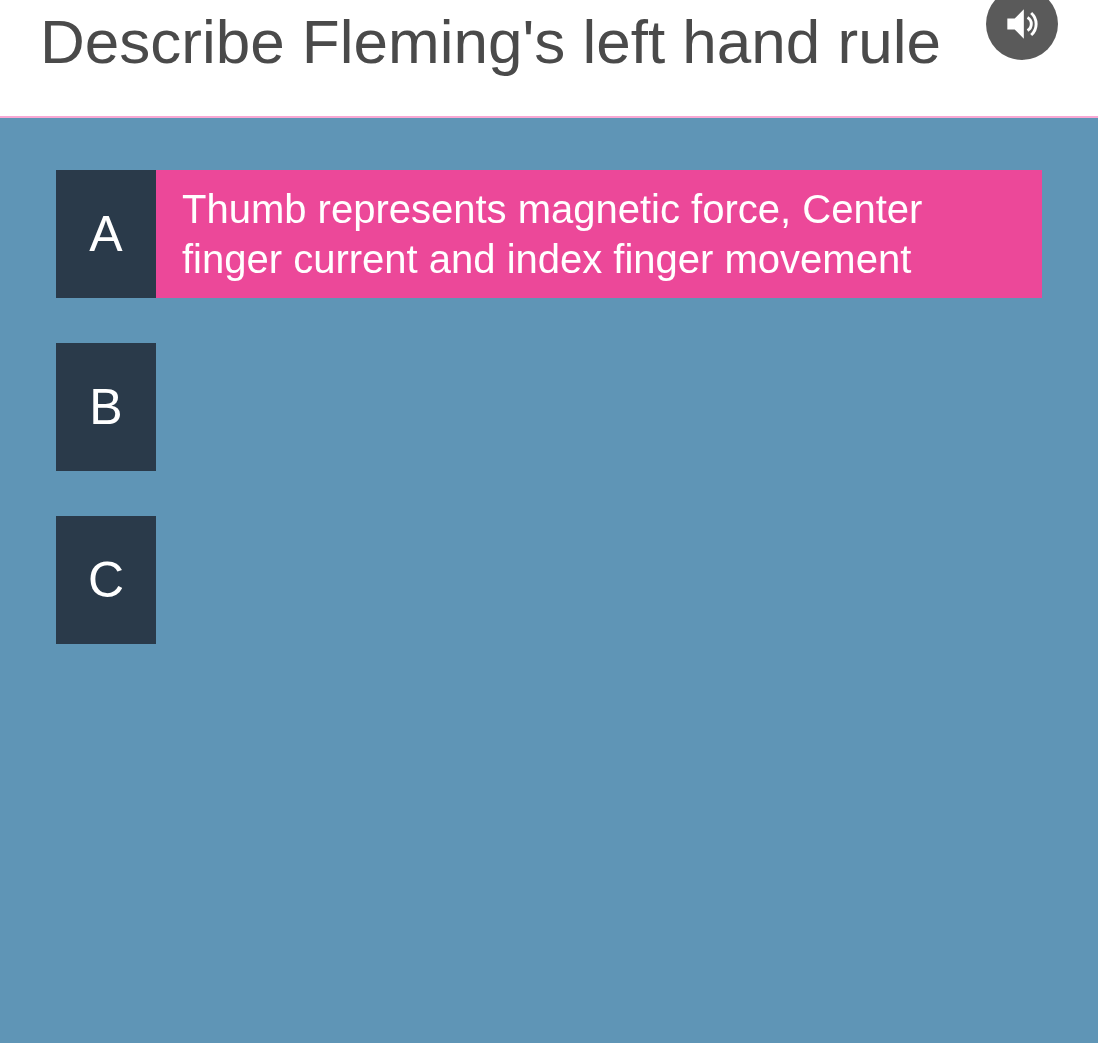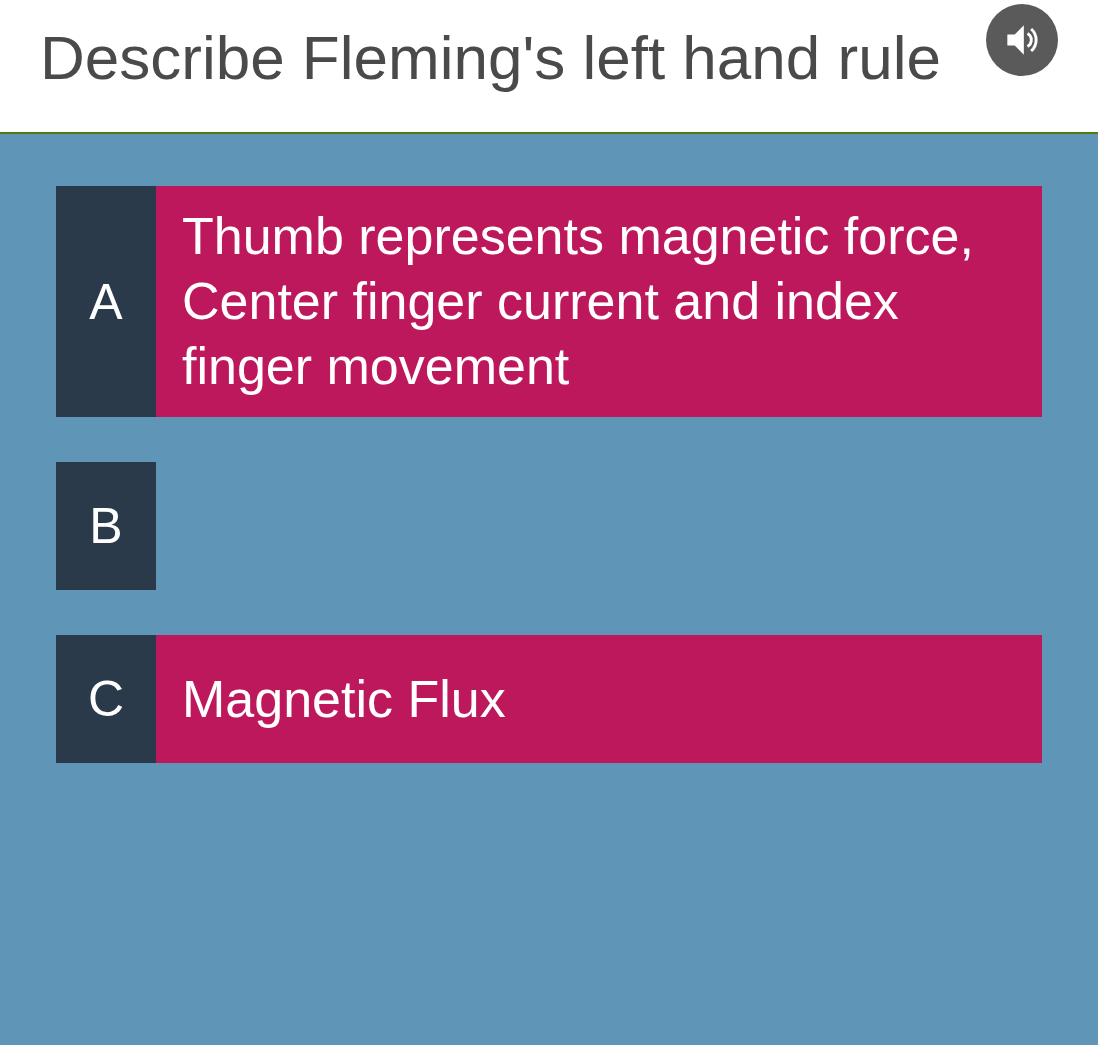--- a/index.html
+++ b/index.html
@@ -1,20 +1,20 @@
 <!DOCTYPE html>
 <html><head>
   <meta charset="utf-8">
   <style>
     * { margin: 0; padding: 0; box-sizing: border-box; }
     html, body { width: 1098px; height: 1045px; font-family: -apple-system, "Helvetica Neue", Arial, sans-serif; background: #fff; }
     .header {
       background: #ffffff;
-      padding: 24px 40px 40px 40px;
-      border-bottom: 2px solid #4d7c0f;
+      padding: 8px 40px 40px 40px;
+      border-bottom: 2px solid #f9a8d4;
       display: flex;
       align-items: flex-start;
       justify-content: space-between;
       gap: 12px;
     }
     .question-title {
       font-size: 62px;
       font-weight: 300;
       color: #4a4a4a;
       line-height: 1.1;
@@ -50,25 +50,25 @@
       color: #ffffff;
       font-size: 50px;
       font-weight: 300;
       display: flex;
       align-items: center;
       justify-content: center;
       flex-shrink: 0;
     }
     .answer-text {
       flex: 1;
-      background: #be185d;
+      background: #ec4899;
       color: #ffffff;
-      font-size: 52px;
+      font-size: 40px;
       font-weight: 300;
-      padding: 18px 26px;
+      padding: 10px 26px;
       display: flex;
       align-items: center;
       line-height: 1.25;
     }
   </style>
 </head>
 <body>
 
 <div class="header">
   <div class="question-title">Describe Fleming's left hand rule</div>
@@ -87,16 +87,15 @@
     <div class="answer-letter">A</div>
     <div class="answer-text">Thumb represents magnetic force, Center finger current and index finger movement</div>
   </div>
 
   <div class="answer">
     <div class="answer-letter">B</div>
   </div>
 
   <div class="answer">
     <div class="answer-letter">C</div>
-    <div class="answer-text">Magnetic Flux</div>
   </div>
 
 </div>
 
 </body></html>

